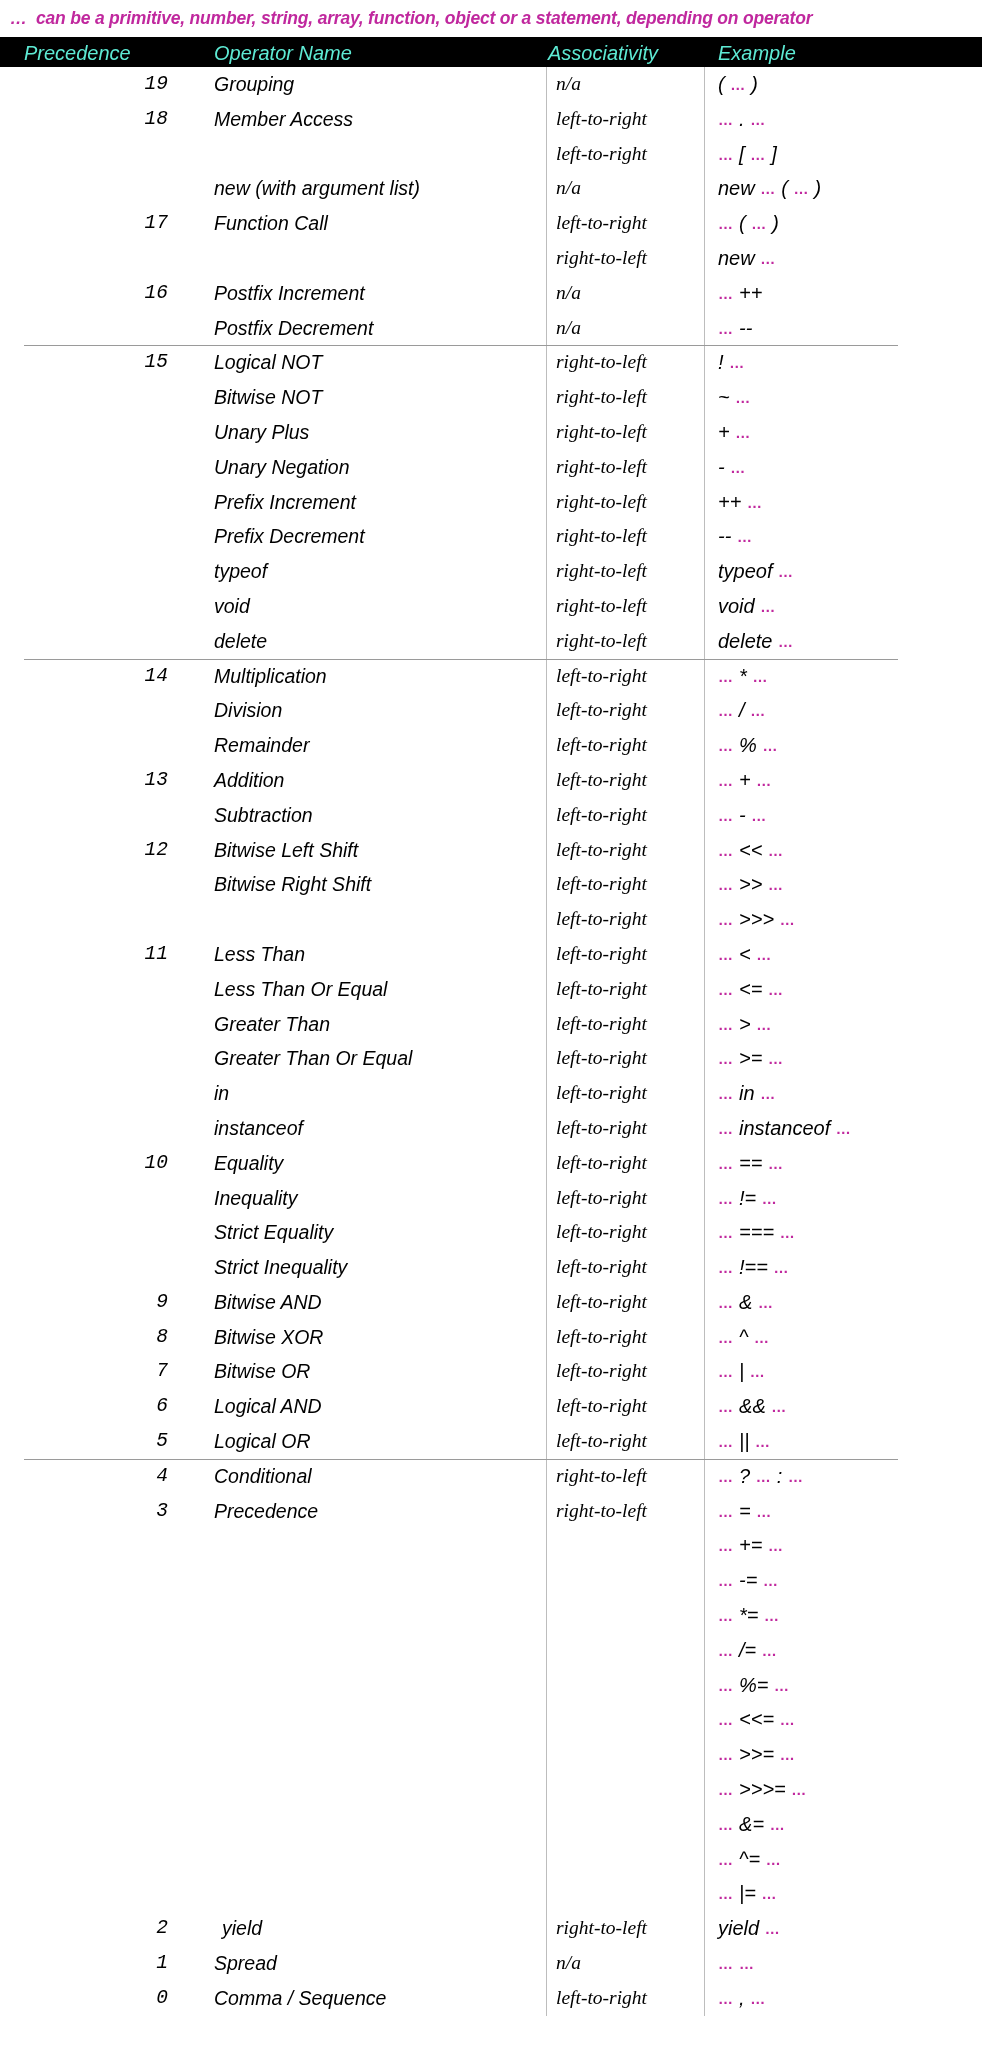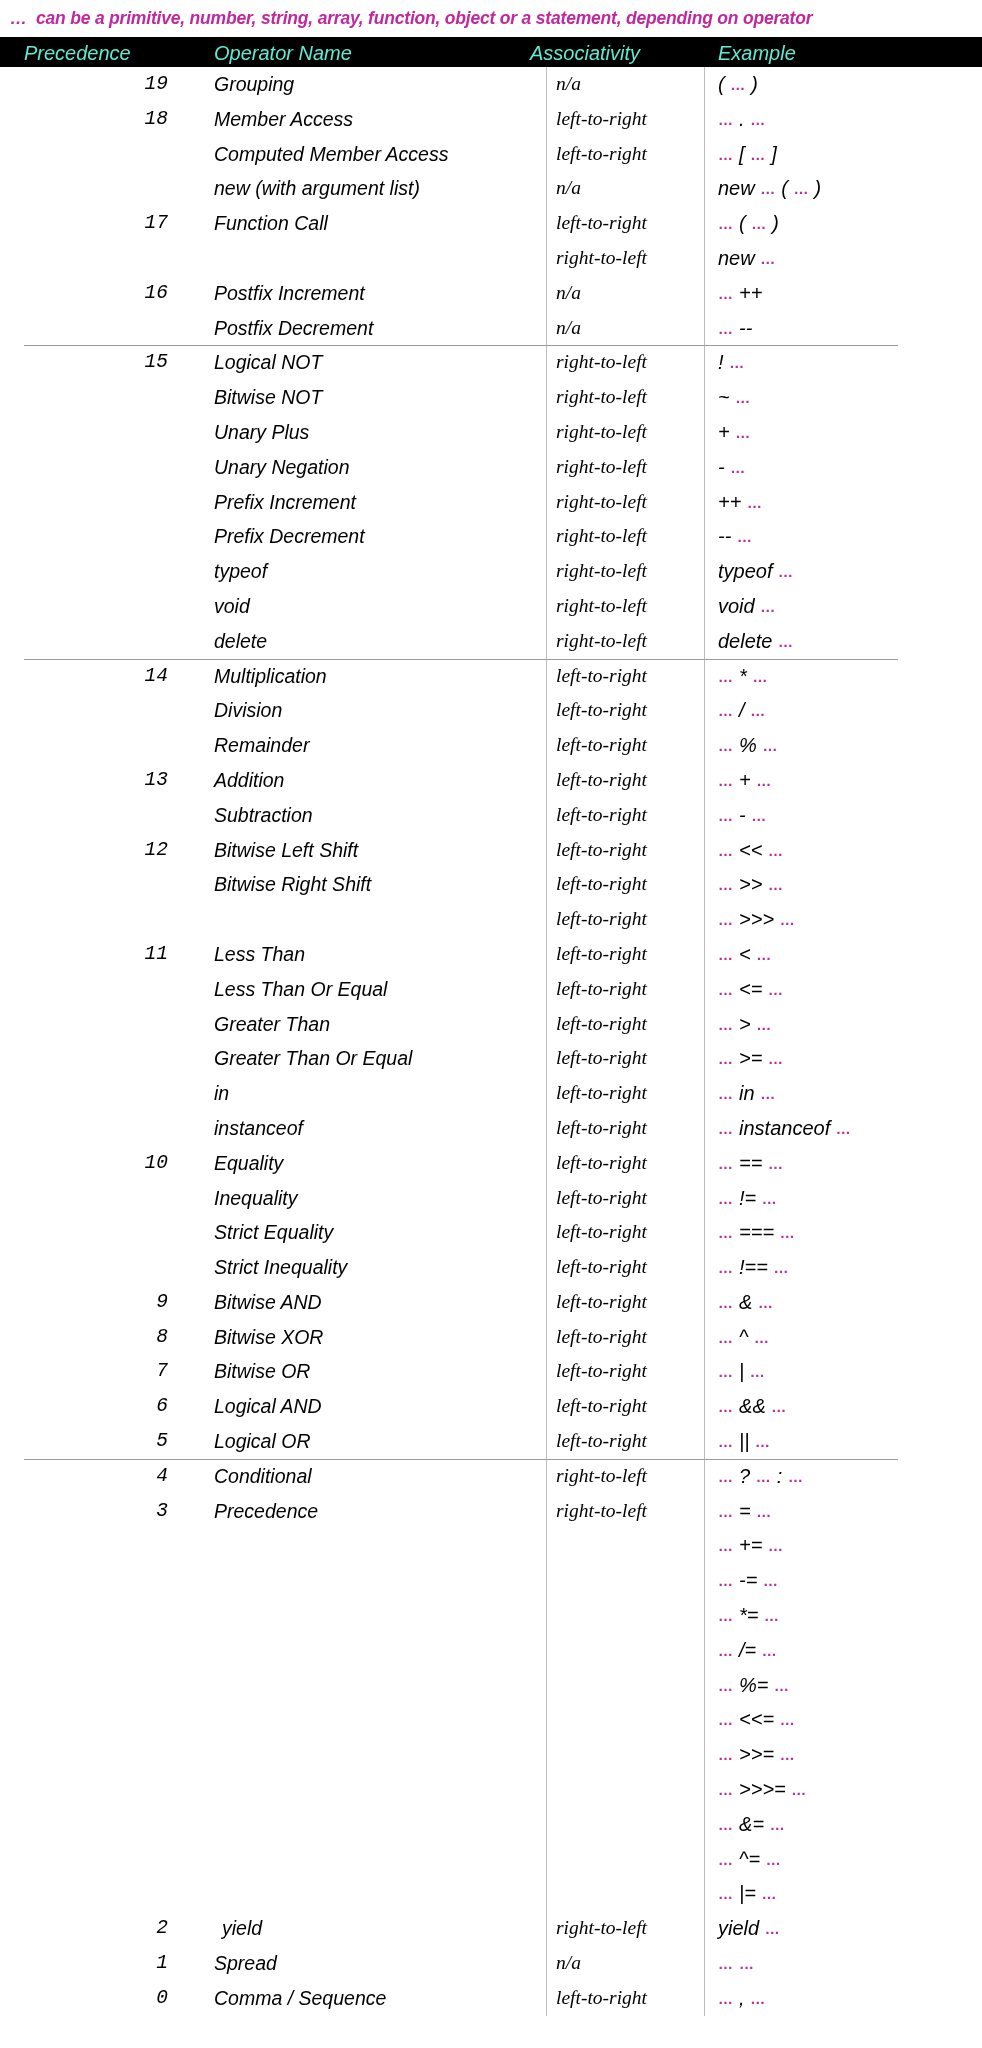--- a/index.html
+++ b/index.html
@@ -48,21 +48,21 @@
     top: 0;
     height: 33px;
     line-height: 33px;
     font-style: italic;
     font-size: 20px;
     font-weight: normal;
     white-space: nowrap;
   }
   .h-prec { left: 24px; }
   .h-name { left: 214px; }
-  .h-assoc { left: 530px; }
+  .h-assoc { left: 548px; }
   .h-ex   { left: 718px; text-align: right; }
 
   
   .tbody {
     position: relative;
     width: 982px;
   }
   
   .vrule {
     position: absolute;
@@ -152,21 +152,20 @@
       <div class="cell c-ex"><span class="op">( </span><span class="ph">…</span><span class="op"> )</span></div>
     </div>
     <div class="row">
       <div class="cell c-prec">18</div>
       <div class="cell c-name">Member Access</div>
       <div class="cell c-assoc">left-to-right</div>
       <div class="cell c-ex"><span class="ph">…</span><span class="op"> . </span><span class="ph">…</span></div>
     </div>
     <div class="row">
       <div class="cell c-prec"></div>
-      <div class="cell c-name">Computed Member Access</div>
       <div class="cell c-assoc">left-to-right</div>
       <div class="cell c-ex"><span class="ph">…</span><span class="op"> [ </span><span class="ph">…</span><span class="op"> ]</span></div>
     </div>
     <div class="row">
       <div class="cell c-prec"></div>
       <div class="cell c-name">new (with argument list)</div>
       <div class="cell c-assoc">n/a</div>
       <div class="cell c-ex"><span class="op">new </span><span class="ph">…</span><span class="op"> ( </span><span class="ph">…</span><span class="op"> )</span></div>
     </div>
     <div class="row">

